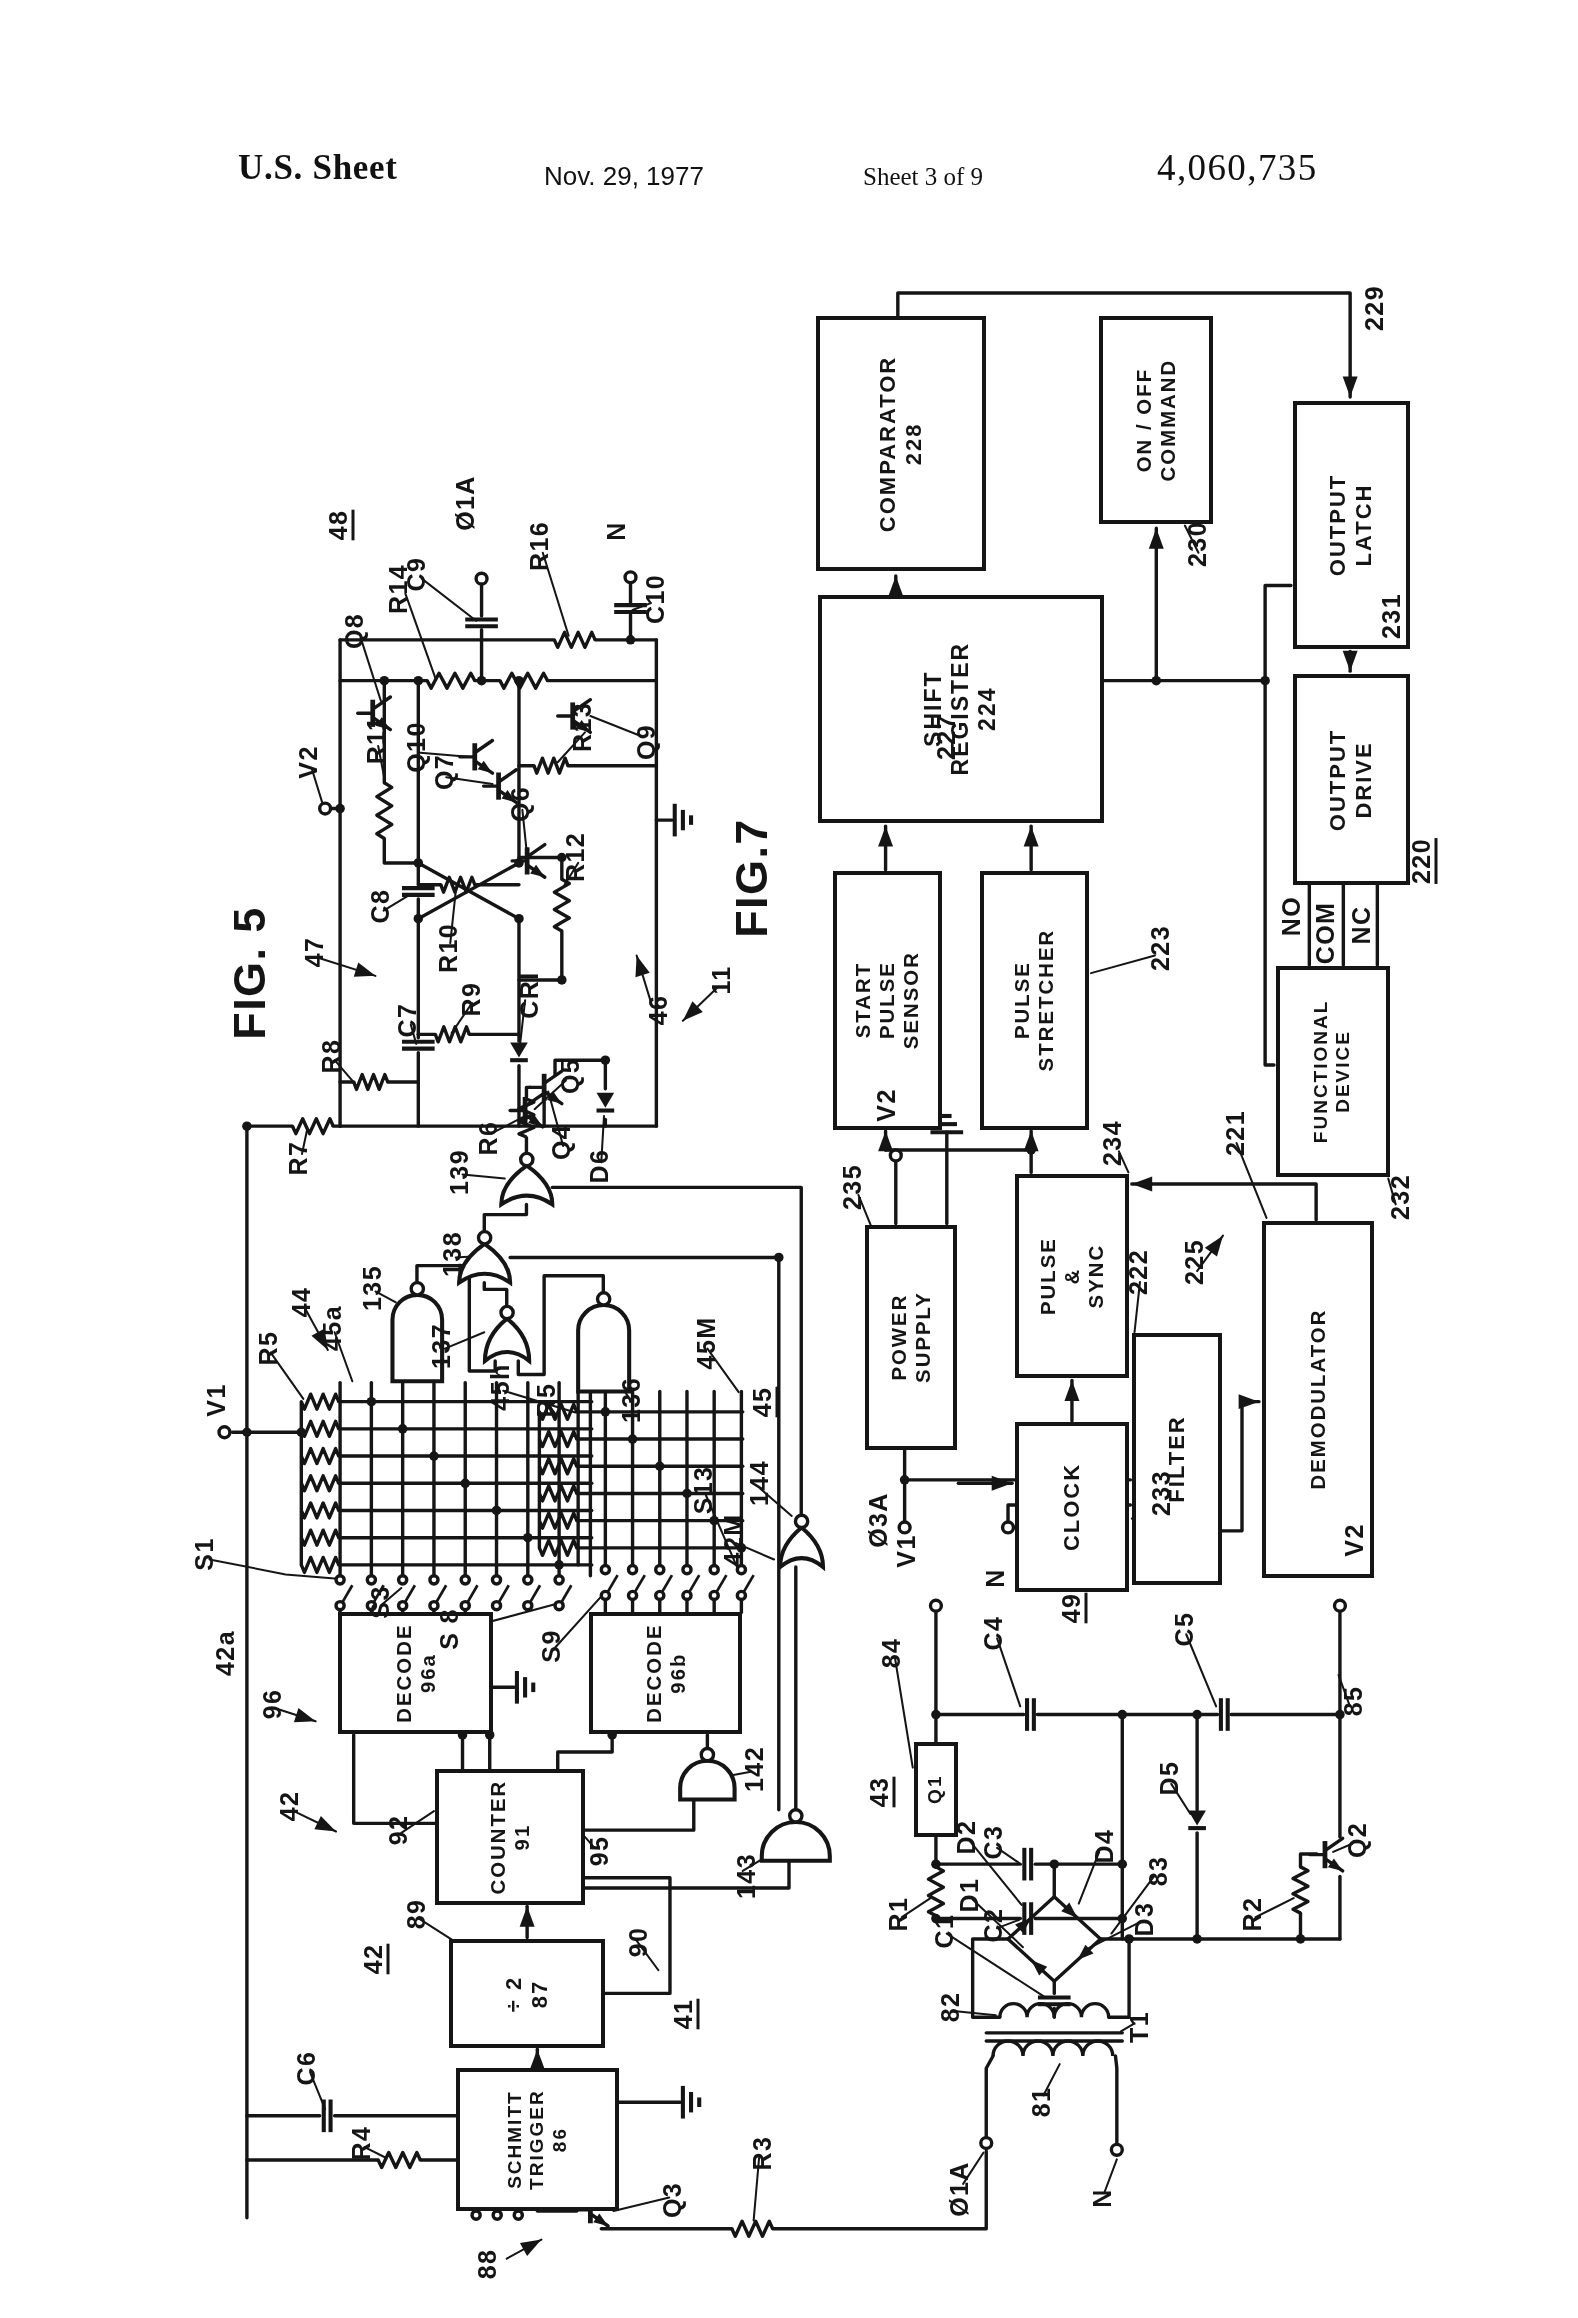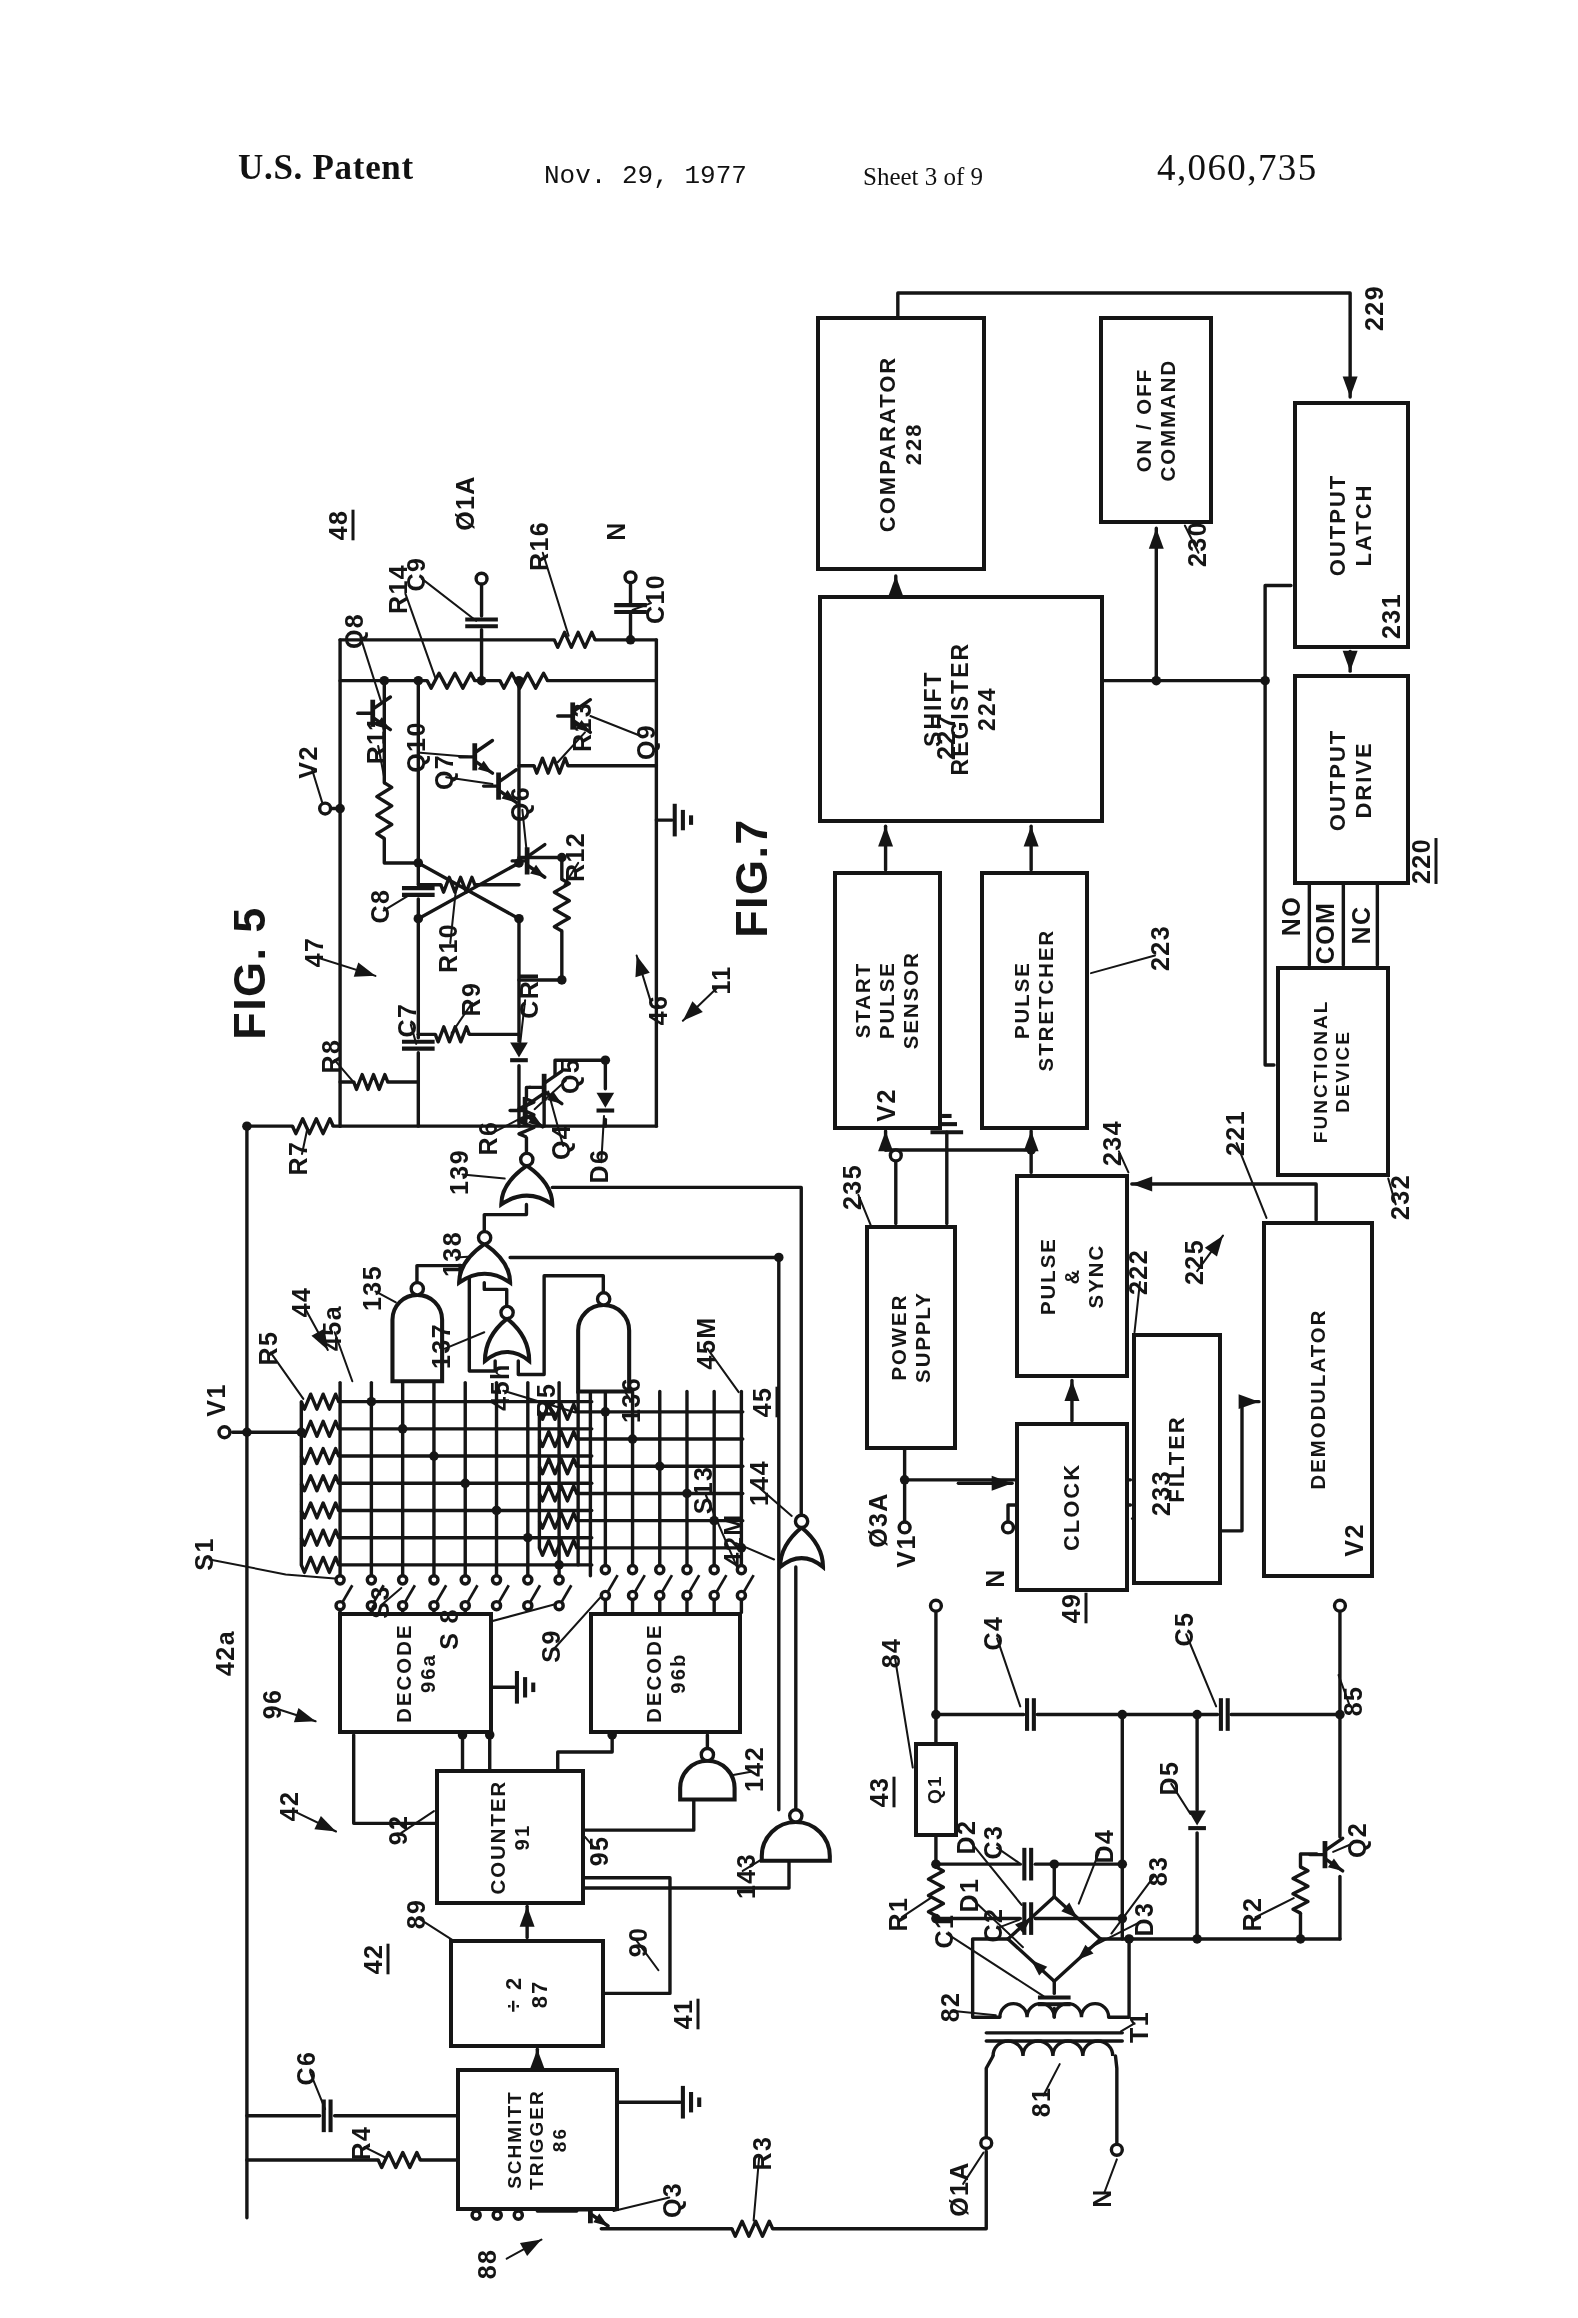--- a/index.html
+++ b/index.html
@@ -1,36 +1,36 @@
 <!DOCTYPE html>
 <html style="font-size:11px"><head>
 <meta charset="utf-8">
 <style>
   html,body{margin:0;padding:0;background:#e8e8e8;}
   #sheet{position:relative;width:1578px;height:2319px;background:#ffffff;overflow:hidden;
          font-family:"Liberation Sans",sans-serif;color:#151515;}
   #art{position:absolute;left:0;top:0;z-index:1;}
   .hdr{position:absolute;z-index:4;white-space:nowrap;color:#111;}
   .hdr-title{font-family:"Liberation Serif",serif;font-weight:700;font-size:35px;letter-spacing:0.7px;}
-  .hdr-date{font-family:Liberation Mono, monospace;font-size:26px;}
+  .hdr-date{font-family:Liberation Sans, sans-serif;font-size:26px;}
   .hdr-sheet{font-family:"Liberation Serif",serif;font-size:25px;}
   .hdr-pat{font-family:"Liberation Serif",serif;font-weight:400;font-size:37px;letter-spacing:1.4px;}
   .box{position:absolute;z-index:2;border:4.8px solid #151515;background:#fff;
        display:flex;align-items:center;justify-content:center;box-sizing:border-box;}
   .box span{display:block;transform:rotate(-90deg);font-weight:700;text-align:center;
        white-space:pre-line;line-height:1.18;letter-spacing:2px;color:#151515;}
   .lbl{position:absolute;z-index:3;transform:translate(-50%,-50%) rotate(-90deg);
        font-weight:700;white-space:nowrap;letter-spacing:1.4px;color:#151515;}
   .ul{text-decoration:underline;text-decoration-thickness:2.7px;text-underline-offset:4.8px;}
 </style>
 </head>
 <body>
 
 <div id="sheet">
-  <div class="hdr hdr-title" style="left:238px;top:148px">U.S. Patent</div>
+  <div class="hdr hdr-title" style="left:238px;top:148px">U.S. Sheet</div>
   <div class="hdr hdr-date" style="left:544px;top:161px">Nov. 29, 1977</div>
   <div class="hdr hdr-sheet" style="left:863px;top:163px">Sheet 3 of 9</div>
   <div class="hdr hdr-pat" style="left:1157px;top:146px">4,060,735</div>
 
   <svg id="art" width="1578" height="2319" viewBox="0 0 2320 3408">
       <polyline points="1700,1000 1860,1000 1860,860 1898,860" fill="none" stroke="#151515" stroke-width="5" stroke-linecap="round" stroke-linejoin="round"></polyline>
       <polyline points="1860,1000 1860,1565 1873,1565" fill="none" stroke="#151515" stroke-width="5" stroke-linecap="round" stroke-linejoin="round"></polyline>
       <polyline points="1925,1300 1925,1418" fill="none" stroke="#151515" stroke-width="5" stroke-linecap="round" stroke-linejoin="round"></polyline>
       <polyline points="1975,1300 1975,1418" fill="none" stroke="#151515" stroke-width="5" stroke-linecap="round" stroke-linejoin="round"></polyline>
       <polyline points="2025,1300 2025,1418" fill="none" stroke="#151515" stroke-width="5" stroke-linecap="round" stroke-linejoin="round"></polyline>

